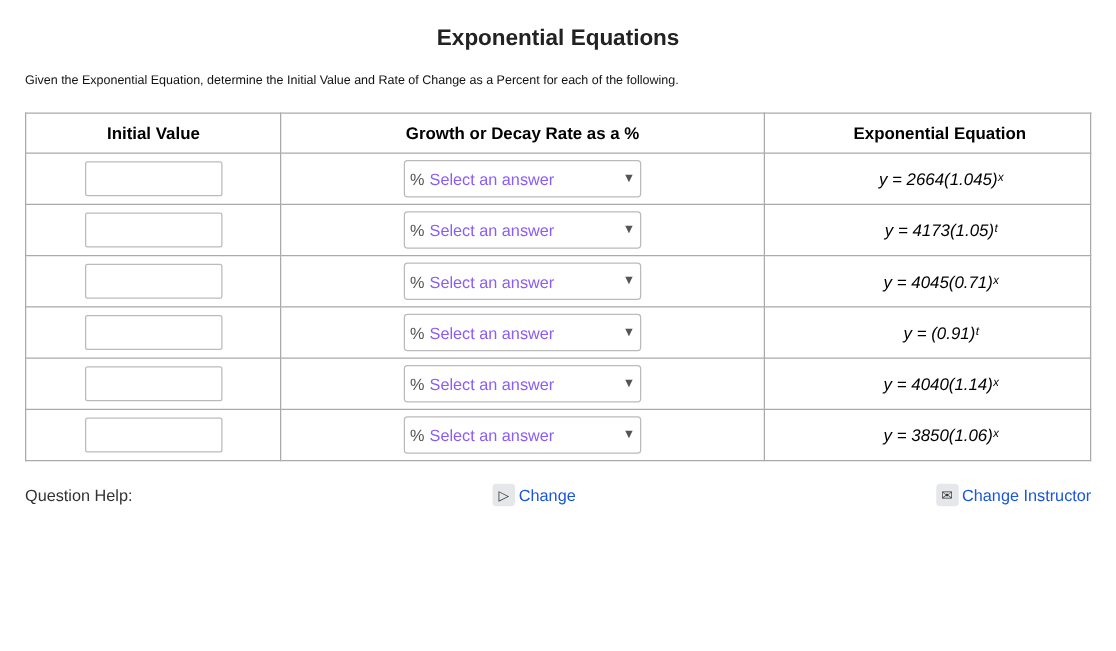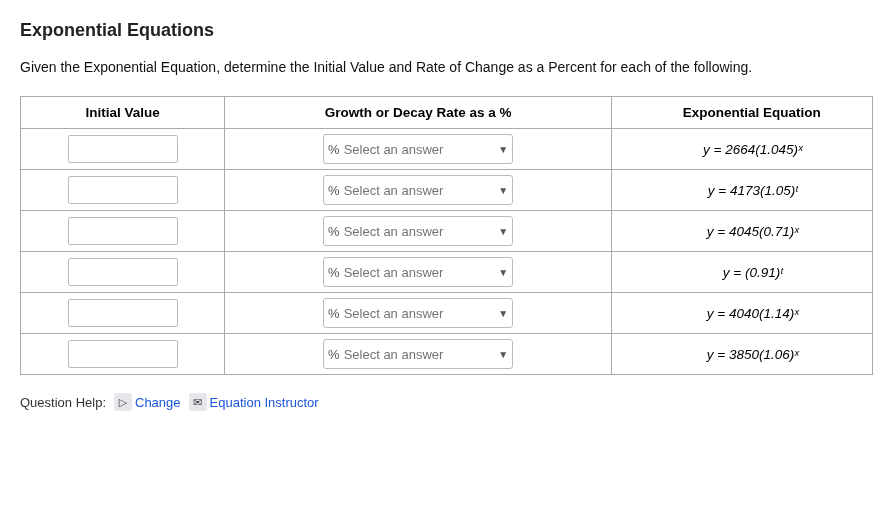--- a/index.html
+++ b/index.html
@@ -4,27 +4,28 @@
   <style>
     * { box-sizing: border-box; margin: 0; padding: 0; }
     body {
       font-family: Arial, sans-serif;
       background: #fff;
       padding: 20px;
       width: 893px;
       min-height: 521px;
     }
     .page-title {
+      text-align: center;
       font-size: 18px;
       font-weight: bold;
       margin-bottom: 16px;
       color: #222;
     }
     .instructions {
-      font-size: 14px;
+      font-size: 10px;
       color: #111;
       margin-bottom: 18px;
       line-height: 1.5;
     }
     table {
       width: 100%;
       border-collapse: collapse;
       margin-bottom: 18px;
     }
     th {
@@ -58,21 +59,21 @@
       position: relative;
       vertical-align: middle;
     }
     .select-wrapper select {
       appearance: none;
       -webkit-appearance: none;
       border: none;
       outline: none;
       background: transparent;
       font-size: 13px;
-      color: #737373;
+      color: #8b5cf6;
       width: 100%;
       cursor: pointer;
       padding-right: 18px;
     }
     .select-icon {
       position: absolute;
       right: 4px;
       top: 50%;
       transform: translateY(-50%);
       pointer-events: none;
@@ -89,20 +90,21 @@
       font-style: italic;
       text-align: center;
     }
     .question-help {
       font-size: 13px;
       color: #333;
       margin-top: 0;
       display: flex;
       align-items: center;
       gap: 8px;
+      justify-content: space-between;
     }
     .help-link {
       color: #1a56db;
       text-decoration: none;
       display: inline-flex;
       align-items: center;
       gap: 3px;
       font-size: 13px;
     }
     .help-icon {
@@ -210,15 +212,15 @@
 </table>
 
 <div class="question-help">
   <span>Question Help:</span>
   <a class="help-link" href="#">
     <span class="help-icon">▷</span>
     <span>Change</span>
   </a>
   <a class="help-link" href="#">
     <span class="msg-icon">✉</span>
-    <span>Equation Instructor</span>
+    <span>Change Instructor</span>
   </a>
 </div>
 
 </body></html>

